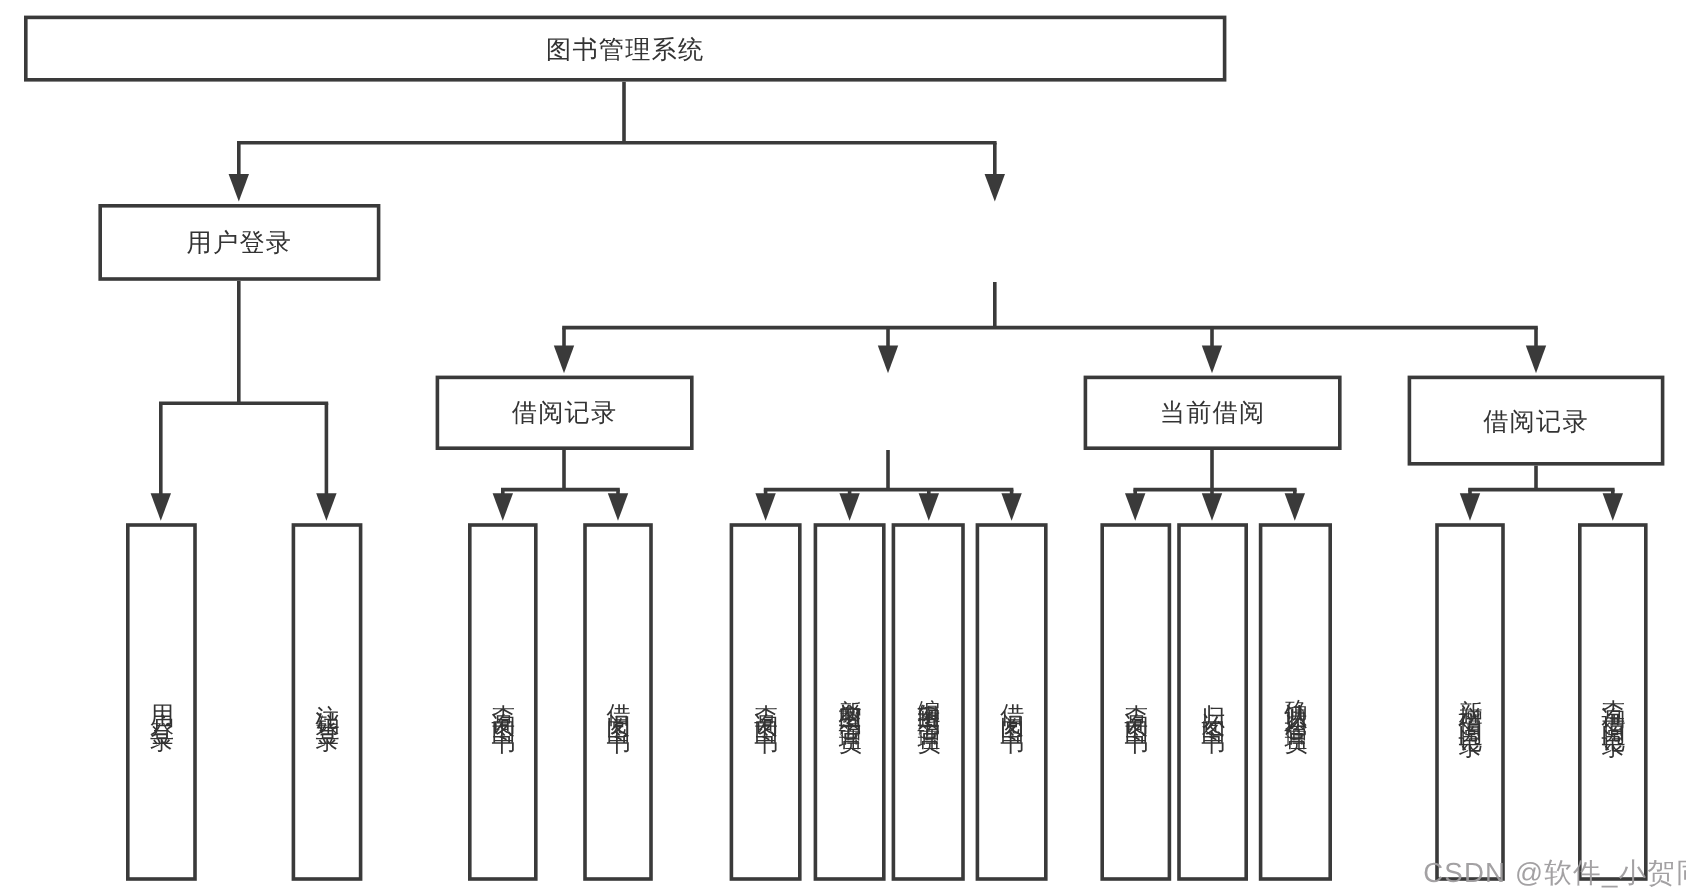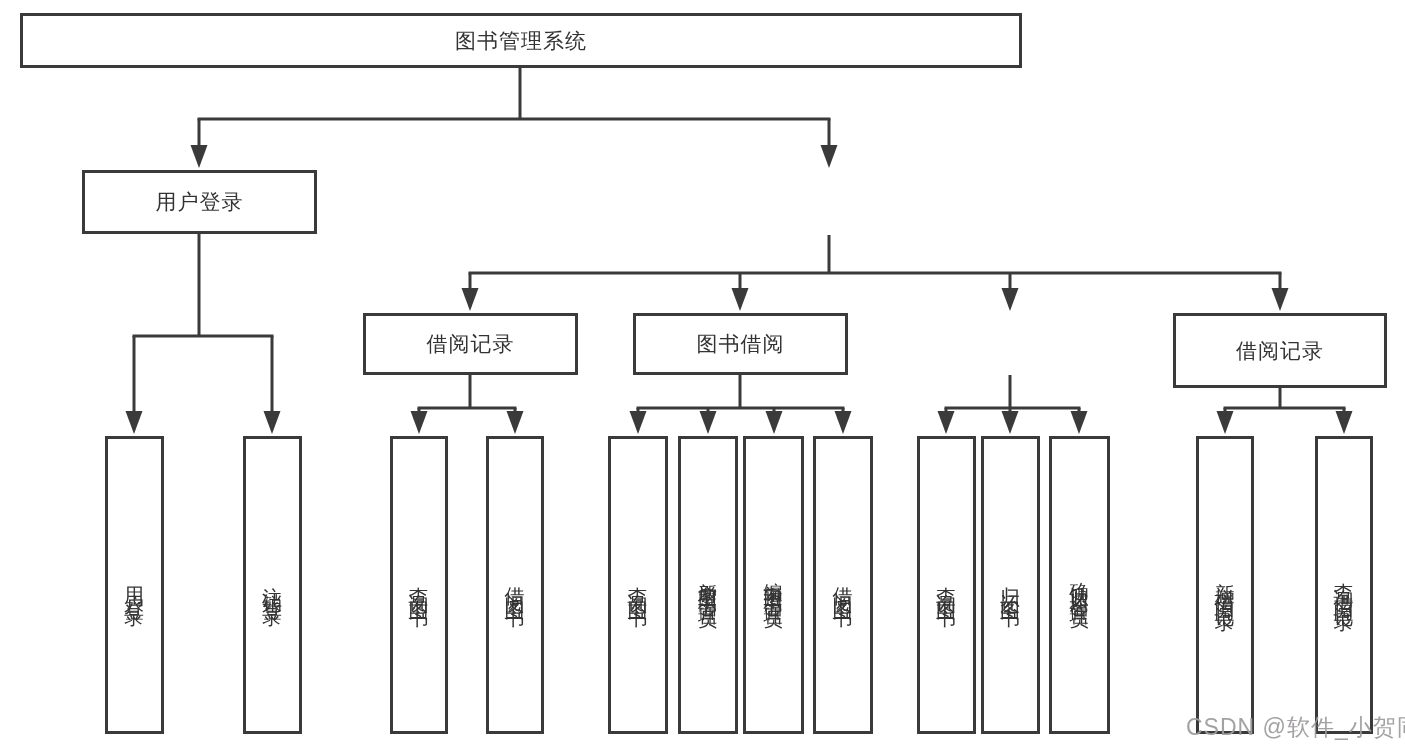--- a/index.html
+++ b/index.html
@@ -90,22 +90,22 @@
     <span class="hlabel">图书管理系统</span>
   </div>
 
   <div class="hbox" style="left:82px;top:170px;width:235px;height:64px">
     <span class="hlabel">用户登录</span>
   </div>
 
   <div class="hbox" style="left:363px;top:313px;width:215px;height:62px">
     <span class="hlabel">借阅记录</span>
   </div>
-  <div class="hbox" style="left:633px;top:313px;width:215px;height:62px">
-    <span class="hlabel">图书借阅</span>
+  <div class="hbox" style="left:903px;top:313px;width:215px;height:62px">
+    <span class="hlabel">当前借阅</span>
   </div>
   <div class="hbox" style="left:1173px;top:313px;width:214px;height:75px">
     <span class="hlabel">借阅记录</span>
   </div>
 
   <div class="leaf" style="left:105px;top:436px;width:59px;height:298px">
     <span class="vtext">用户登录</span>
   </div>
   <div class="leaf" style="left:243px;top:436px;width:59px;height:298px">
     <span class="vtext">注销登录</span>

